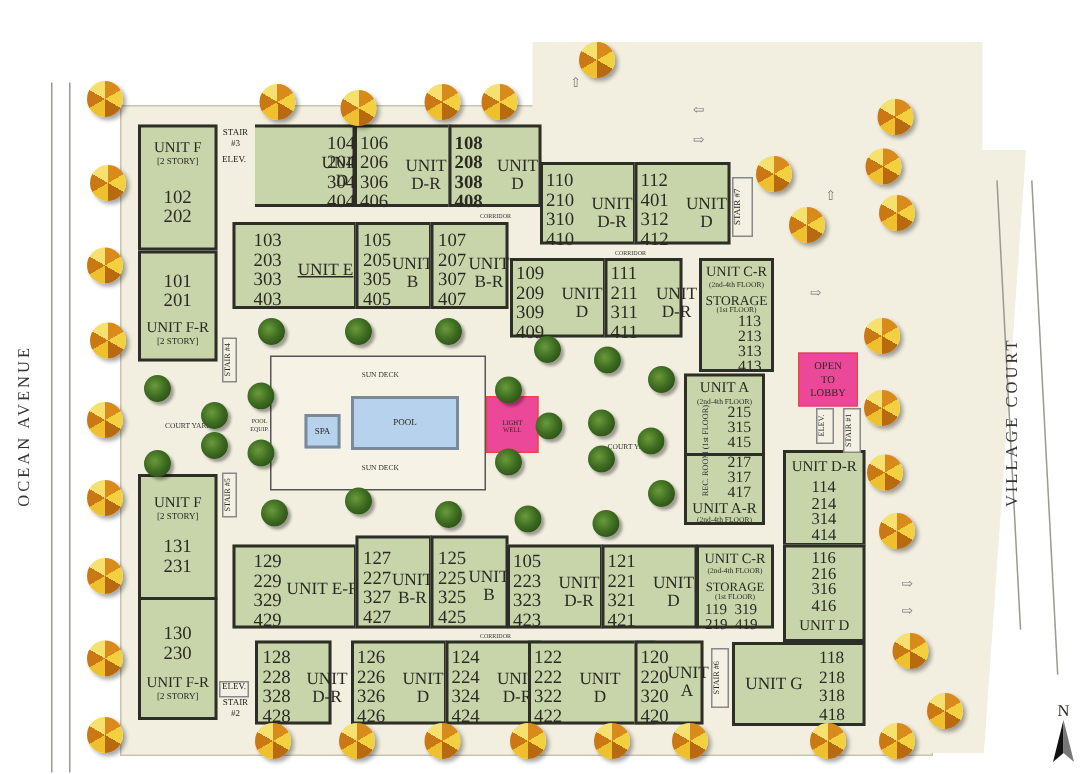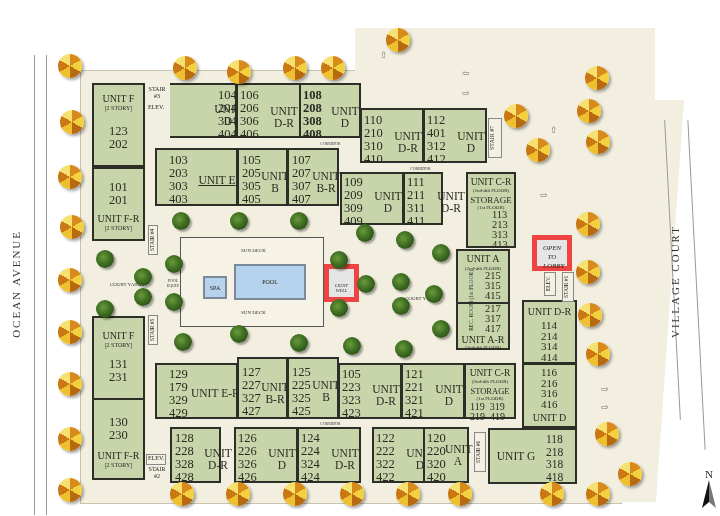--- a/index.html
+++ b/index.html
@@ -11,21 +11,21 @@
   .unit .lbl{position:absolute;font-size:11.5px;line-height:12px;text-align:center;white-space:nowrap;}
   .unit .sub{position:absolute;font-size:6px;line-height:7px;text-align:center;white-space:nowrap;}
   .small{position:absolute;font-size:5px;color:#333;text-align:center;white-space:nowrap;}
   .stair{position:absolute;border:1px solid #888;background:#f4f1e4;font-size:6.5px;text-align:center;box-sizing:border-box;}
   .vert{writing-mode:vertical-rl;transform:rotate(180deg);}
   .tree-g{position:absolute;width:18px;height:18px;border-radius:50%;background:radial-gradient(circle at 40% 40%,#6a9a3a 0%,#3f6e22 45%,#213c10 100%);box-shadow:2px 2px 2px rgba(0,0,0,.35);}
   .tree-o{position:absolute;width:24px;height:24px;border-radius:50%;background:conic-gradient(#d88a1a 0 60deg,#f2d040 60deg 120deg,#b86a10 120deg 180deg,#eec030 180deg 240deg,#c97814 240deg 300deg,#f6e070 300deg 360deg);box-shadow:2px 2px 3px rgba(0,0,0,.35);}
   .deck{position:absolute;background:#f6f3e6;border:1.5px solid #555;box-sizing:border-box;}
   .pool{position:absolute;background:#b6d2ec;border:2px solid #7a8a99;box-sizing:border-box;font-size:6px;display:flex;align-items:center;justify-content:center;}
   .street{position:absolute;font-size:11px;letter-spacing:2px;color:#333;}
-  .plain{position:absolute;background:#e5e5e5;border:5px solid #ef4444;box-sizing:border-box;font-style:italic;}
+  .plain{position:absolute;background:#ec4899;border:1px solid #ef4444;box-sizing:border-box;}
   .arrow{position:absolute;font-size:9px;color:#777;}
 </style>
 </head>
 <body>
 
 <div class="site" style="left:80px;top:70px;width:540px;height:432px;"></div>
 <div class="site" style="left:355px;top:28px;width:300px;height:80px;border:none;"></div>
 <div class="site" style="left:600px;top:100px;width:70px;height:402px;border:none;transform:skewX(-4deg);"></div>
 
 <div class="road-line" style="left:34px;top:55px;width:1px;height:460px;"></div>
@@ -48,21 +48,21 @@
 <div class="arrow" style="left:462px;top:68px;">⇦</div>
 <div class="arrow" style="left:462px;top:88px;">⇨</div>
 <div class="arrow" style="left:550px;top:125px;">⇧</div>
 <div class="arrow" style="left:540px;top:190px;">⇨</div>
 <div class="arrow" style="left:601px;top:384px;">⇨</div>
 <div class="arrow" style="left:601px;top:402px;">⇨</div>
 
 <div class="unit" style="left:92px;top:83px;width:53px;height:84px;">
   <div class="lbl" style="left:0;width:49px;top:8px;font-size:10px;">UNIT F</div>
   <div class="sub" style="left:0;width:49px;top:20px;">[2 STORY]</div>
-  <div class="nums" style="left:15px;top:40px;white-space:pre;">123
+  <div class="nums" style="left:15px;top:40px;white-space:pre;">102
 202</div>
 </div>
 <div class="unit" style="left:92px;top:167px;width:53px;height:74px;">
   <div class="nums" style="left:15px;top:12px;white-space:pre;">101
 201</div>
   <div class="lbl" style="left:0;width:49px;top:44px;font-size:10px;">UNIT F-R</div>
   <div class="sub" style="left:0;width:49px;top:56px;">[2 STORY]</div>
 </div>
 
 <div class="unit" style="left:170px;top:83px;width:67px;height:55px;border-left:none;">
@@ -133,21 +133,21 @@
 B-R</div>
 </div>
 <div class="unit" style="left:340px;top:172px;width:64px;height:53px;">
   <div class="nums" style="left:2px;top:2px;white-space:pre;">109
 209
 309
 409</div>
   <div class="lbl" style="left:28px;width:36px;top:16px;white-space:pre;">UNIT
 D</div>
 </div>
-<div class="unit" style="left:403px;top:172px;width:40px;height:53px;text-decoration:underline;">
+<div class="unit" style="left:403px;top:172px;width:52px;height:53px;text-decoration:underline;">
   <div class="nums" style="left:2px;top:2px;white-space:pre;">111
 211
 311
 411</div>
   <div class="lbl" style="left:28px;width:36px;top:16px;white-space:pre;">UNIT
 D-R</div>
 </div>
 <div class="unit" style="left:466px;top:172px;width:50px;height:76px;">
   <div class="lbl" style="left:0;width:46px;top:2px;font-size:9.5px;">UNIT C-R</div>
   <div class="sub" style="left:0;width:46px;top:13px;font-size:5px;">(2nd-4th FLOOR)</div>
@@ -191,21 +191,21 @@
 </div>
 <div class="unit" style="left:92px;top:398px;width:53px;height:82px;">
   <div class="nums" style="left:15px;top:16px;white-space:pre;">130
 230</div>
   <div class="lbl" style="left:0;width:49px;top:50px;font-size:10px;">UNIT F-R</div>
   <div class="sub" style="left:0;width:49px;top:62px;">[2 STORY]</div>
 </div>
 
 <div class="unit" style="left:155px;top:363px;width:83px;height:56px;">
   <div class="nums" style="left:12px;top:3px;white-space:pre;">129
-179
+229
 329
 429</div>
   <div class="lbl" style="left:34px;width:48px;top:22px;white-space:pre;">UNIT E-R</div>
 </div>
 <div class="unit" style="left:237px;top:357px;width:51px;height:62px;">
   <div class="nums" style="left:3px;top:7px;white-space:pre;">127
 227
 327
 427</div>
   <div class="lbl" style="left:22px;width:28px;top:22px;white-space:pre;">UNIT
@@ -268,21 +268,21 @@
 D</div>
 </div>
 <div class="unit" style="left:297px;top:427px;width:64px;height:56px;">
   <div class="nums" style="left:2px;top:3px;white-space:pre;">124
 224
 324
 424</div>
   <div class="lbl" style="left:28px;width:36px;top:18px;white-space:pre;">UNIT
 D-R</div>
 </div>
-<div class="unit" style="left:372px;top:427px;width:85px;height:56px;">
+<div class="unit" style="left:352px;top:427px;width:85px;height:56px;">
   <div class="nums" style="left:2px;top:3px;white-space:pre;">122
 222
 322
 422</div>
   <div class="lbl" style="left:28px;width:36px;top:18px;white-space:pre;">UNIT
 D</div>
 </div>
 <div class="unit" style="left:423px;top:427px;width:46px;height:56px;">
   <div class="nums" style="left:2px;top:3px;white-space:pre;">120
 220

